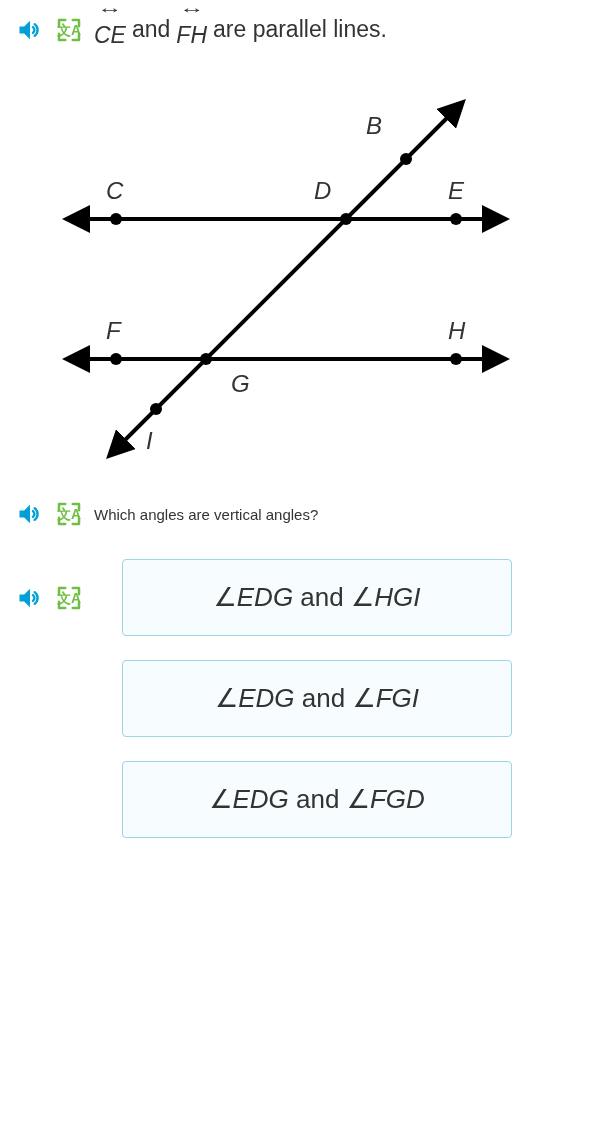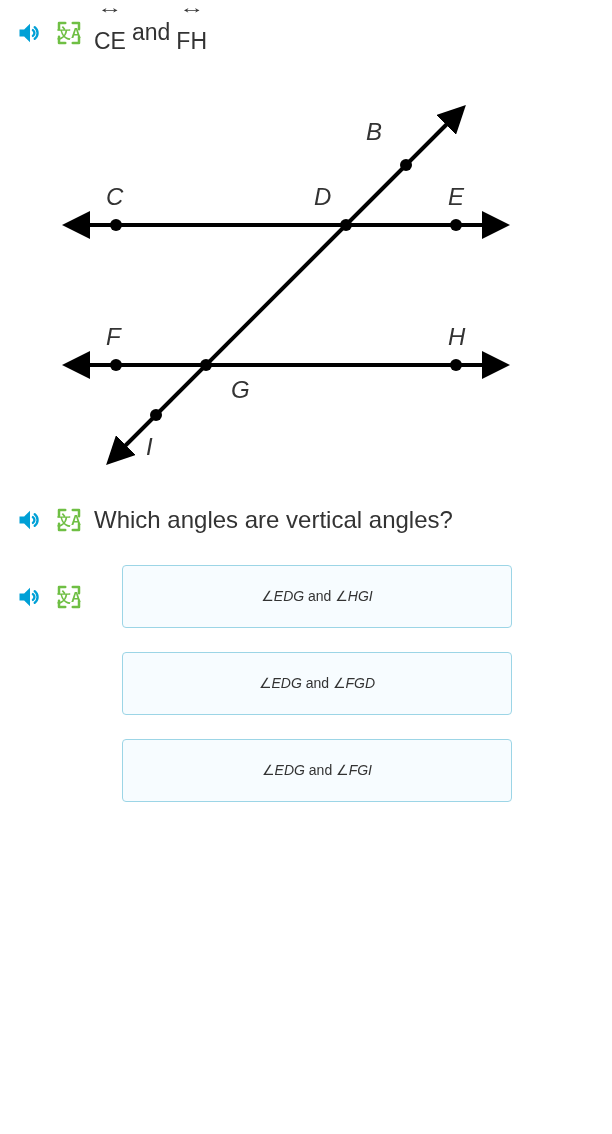--- a/index.html
+++ b/index.html
@@ -32,34 +32,35 @@
   .statement {
     font-size: 23px;
     color: #333;
     display: inline-flex;
     align-items: center;
     gap: 6px;
     flex-wrap: wrap;
   }
   .line-sym {
     position: relative;
+    font-style: italic;
     display: inline-block;
-    padding-top: 18px;
+    padding-top: 12px;
   }
   .line-sym::before {
     content: "↔";
     position: absolute;
     top: -11px;
     left: 50%;
     transform: translateX(-50%) scaleX(1.6);
     font-size: 16px;
     font-style: normal;
   }
   .question {
-    font-size: 24px;
+    font-size: 15px;
     color: #333;
   }
   .figure-wrap {
     margin: 30px 0 30px 40px;
   }
   .answers-wrap {
     margin-top: 30px;
   }
   .answer-row {
     display: flex;
@@ -73,21 +74,21 @@
     gap: 10px;
     align-items: center;
   }
   .answer-btn {
     flex: 0 0 auto;
     width: 390px;
     border: 1.5px solid #9cd5e6;
     border-radius: 4px;
     background: #f7fcff;
     padding: 22px 10px;
-    font-size: 14px;
+    font-size: 26px;
     font-family: inherit;
     color: #333;
     cursor: pointer;
     text-align: center;
   }
   .angle {
     font-style: italic;
   }
   .ang-sym {
     font-style: normal;
@@ -115,20 +116,21 @@
   <span class="translate-icon">
     <svg width="30" height="30" viewBox="0 0 24 24" fill="none" stroke="currentColor" stroke-width="2">
       <path d="M4 4h5 M4 4v5 M20 4h-5 M20 4v5 M4 20h5 M4 20v-5 M20 20h-5 M20 20v-5" stroke-linecap="round"></path>
       <text x="12" y="16" text-anchor="middle" font-size="11" fill="currentColor" stroke="none" font-family="sans-serif">文A</text>
     </svg>
   </span>
   <span class="statement">
     <span class="line-sym">CE</span>
     <span>and</span>
     <span class="line-sym">FH</span>
+    <span>are parallel lines.</span>
   </span>
 </div>
 
 <div class="figure-wrap">
   <svg class="diagram" width="460" height="390" viewBox="0 0 460 390">
     <defs>
       <marker id="arr" viewBox="0 0 10 10" refX="5" refY="5" markerWidth="7" markerHeight="7" orient="auto-start-reverse">
         <path d="M 0 0 L 10 5 L 0 10 z" fill="#000"></path>
       </marker>
     </defs>
@@ -199,27 +201,27 @@
       <span>and</span>
       <span class="ang-sym">∠</span><span class="angle">HGI</span>
     </button>
   </div>
 
   <div class="answer-row">
     <div class="icon-col"></div>
     <button class="answer-btn">
       <span class="ang-sym">∠</span><span class="angle">EDG</span>
       <span>and</span>
-      <span class="ang-sym">∠</span><span class="angle">FGD</span>
+      <span class="ang-sym">∠</span><span class="angle">FGI</span>
     </button>
   </div>
 
   <div class="answer-row">
     <div class="icon-col"></div>
     <button class="answer-btn">
       <span class="ang-sym">∠</span><span class="angle">EDG</span>
       <span>and</span>
-      <span class="ang-sym">∠</span><span class="angle">FGI</span>
+      <span class="ang-sym">∠</span><span class="angle">FGD</span>
     </button>
   </div>
 
 
 </div>
 
 </body></html>

